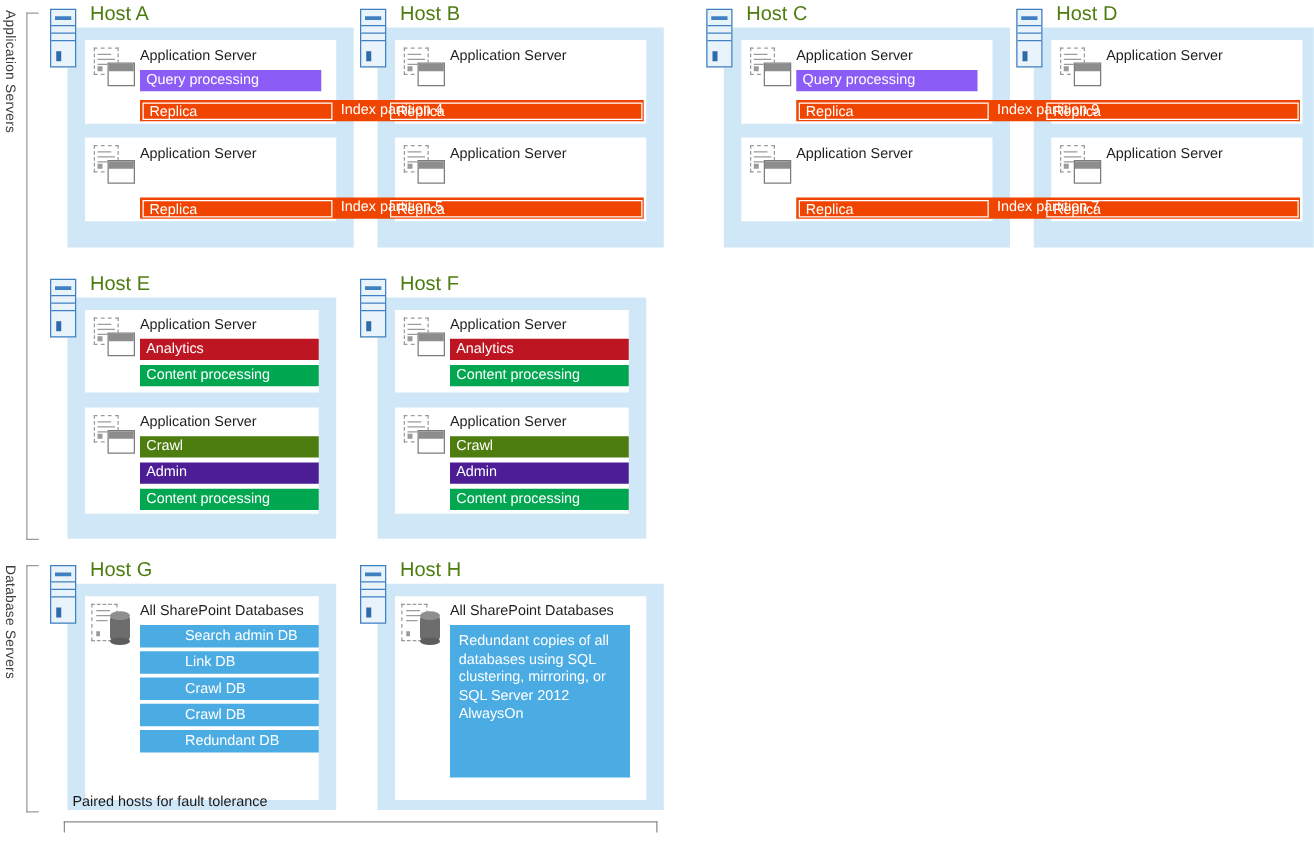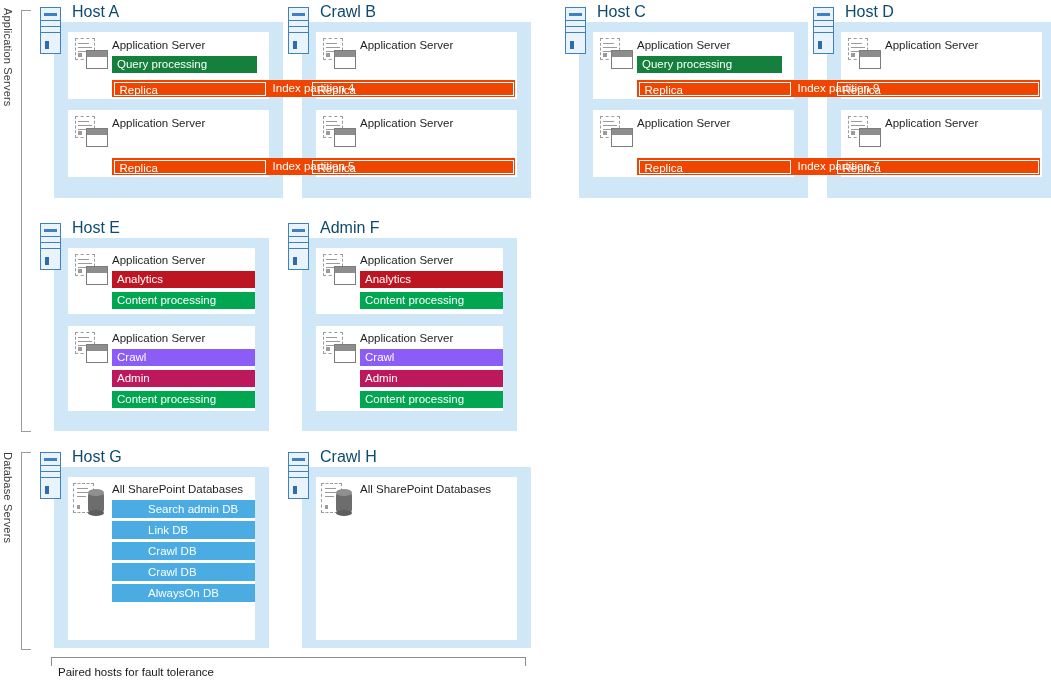--- a/index.html
+++ b/index.html
@@ -41,21 +41,21 @@
     font-size:11.5px;
     color:#1a1a1a;
     white-space:nowrap;
   }
 
   
   .host{position:absolute;}
   .host-title{
     position:absolute;
     font-size:16px;
-    color:#0c4a6e;
+    color:#4d7c0f;
     white-space:nowrap;
     left:32px;top:-2px;
   }
   .host-box{
     position:absolute;
     left:14px;
     background:#cfe7f7;
     box-sizing:border-box;
   }
   
@@ -142,25 +142,25 @@
   .svc{
     position:absolute;
     box-sizing:border-box;
     font-size:11.5px;
     color:#ffffff;
     line-height:16px;
     padding-left:5px;
     white-space:nowrap;
     overflow:hidden;
   }
-  .svc.query{background:#15803d;}
+  .svc.query{background:#8b5cf6;}
   .svc.analytics{background:#be1522;}
   .svc.content{background:#00a650;}
-  .svc.crawl{background:#8b5cf6;}
-  .svc.admin{background:#be185d;}
+  .svc.crawl{background:#4d7c0f;}
+  .svc.admin{background:#4c1d95;}
   .svc.db{background:#4aace3;padding-left:36px;}
 
   
   .partition{
     position:absolute;
     background:#f04500;
     box-sizing:border-box;
     z-index:5;
   }
   .partition .plabel{
@@ -248,21 +248,21 @@
   </div>
 
   <div class="host" style="left:288px;top:5px;">
     <div class="tower">
       <div class="bar b1"></div>
         <div class="sep s1"></div>
         <div class="sep s2"></div>
         <div class="sep s3"></div>
       <div class="led"></div>
     </div>
-    <div class="host-title">Crawl B</div>
+    <div class="host-title">Host B</div>
     <div class="host-box" style="top:17px;width:229px;height:176px;"></div>
 
     <div class="appsrv" style="left:28px;top:27px;width:201px;height:67px;">
       <div class="srvicon" style="left:6px;top:6px;">
         <div class="dash">
             <i class="l1"></i>
             <i class="l2"></i>
             <i class="l3"></i>
             <b></b>
           </div>
@@ -446,21 +446,21 @@
   </div>
 
   <div class="host" style="left:288px;top:221px;">
     <div class="tower">
       <div class="bar b1"></div>
         <div class="sep s1"></div>
         <div class="sep s2"></div>
         <div class="sep s3"></div>
       <div class="led"></div>
     </div>
-    <div class="host-title">Admin F</div>
+    <div class="host-title">Host F</div>
     <div class="host-box" style="top:17px;width:215px;height:193px;"></div>
 
     <div class="appsrv" style="left:28px;top:27px;width:187px;height:66px;">
       <div class="srvicon" style="left:6px;top:6px;">
         <div class="dash">
             <i class="l1"></i>
             <i class="l2"></i>
             <i class="l3"></i>
             <b></b>
           </div>
@@ -511,45 +511,46 @@
             <i class="l3"></i>
             <b></b>
           </div>
         <div class="cyl"></div>
       </div>
       <div class="appsrv-title" style="left:44px;top:6px;">All SharePoint Databases</div>
       <div class="svc db" style="left:44px;top:23px;width:143px;height:18px;line-height:18px;">Search admin DB</div>
       <div class="svc db" style="left:44px;top:44px;width:143px;height:18px;line-height:18px;">Link DB</div>
       <div class="svc db" style="left:44px;top:65px;width:143px;height:18px;line-height:18px;">Crawl DB</div>
       <div class="svc db" style="left:44px;top:86px;width:143px;height:18px;line-height:18px;">Crawl DB</div>
-      <div class="svc db" style="left:44px;top:107px;width:143px;height:18px;line-height:18px;">AlwaysOn DB</div>
+      <div class="svc db" style="left:44px;top:107px;width:143px;height:18px;line-height:18px;">Redundant DB</div>
     </div>
   </div>
 
   <div class="host" style="left:288px;top:450px;">
     <div class="tower">
       <div class="bar b1"></div>
         <div class="sep s1"></div>
         <div class="sep s2"></div>
         <div class="sep s3"></div>
       <div class="led"></div>
     </div>
-    <div class="host-title">Crawl H</div>
+    <div class="host-title">Host H</div>
     <div class="host-box" style="top:17px;width:229px;height:181px;"></div>
 
     <div class="appsrv" style="left:28px;top:27px;width:201px;height:163px;">
       <div class="dbicon" style="left:5px;top:6px;">
         <div class="dash">
             <i class="l1"></i>
             <i class="l2"></i>
             <i class="l3"></i>
             <b></b>
           </div>
         <div class="cyl"></div>
       </div>
       <div class="appsrv-title" style="left:44px;top:6px;">All SharePoint Databases</div>
+      <div class="notebox" style="left:44px;top:23px;width:144px;height:122px;">Redundant copies of all databases using SQL clustering, mirroring, or SQL Server 2012 AlwaysOn</div>
     </div>
   </div>
 
   <div class="hbracket" style="left:51px;top:657px;width:473px;"></div>
-  <div class="hbracket-label" style="left:58px;top:666px;">Paired hosts for fault tolerance</div>
+  <div class="hbracket-label" style="left:58px;top:636px;">Paired hosts for fault tolerance</div>
 
 </div>
 
 </body></html>

